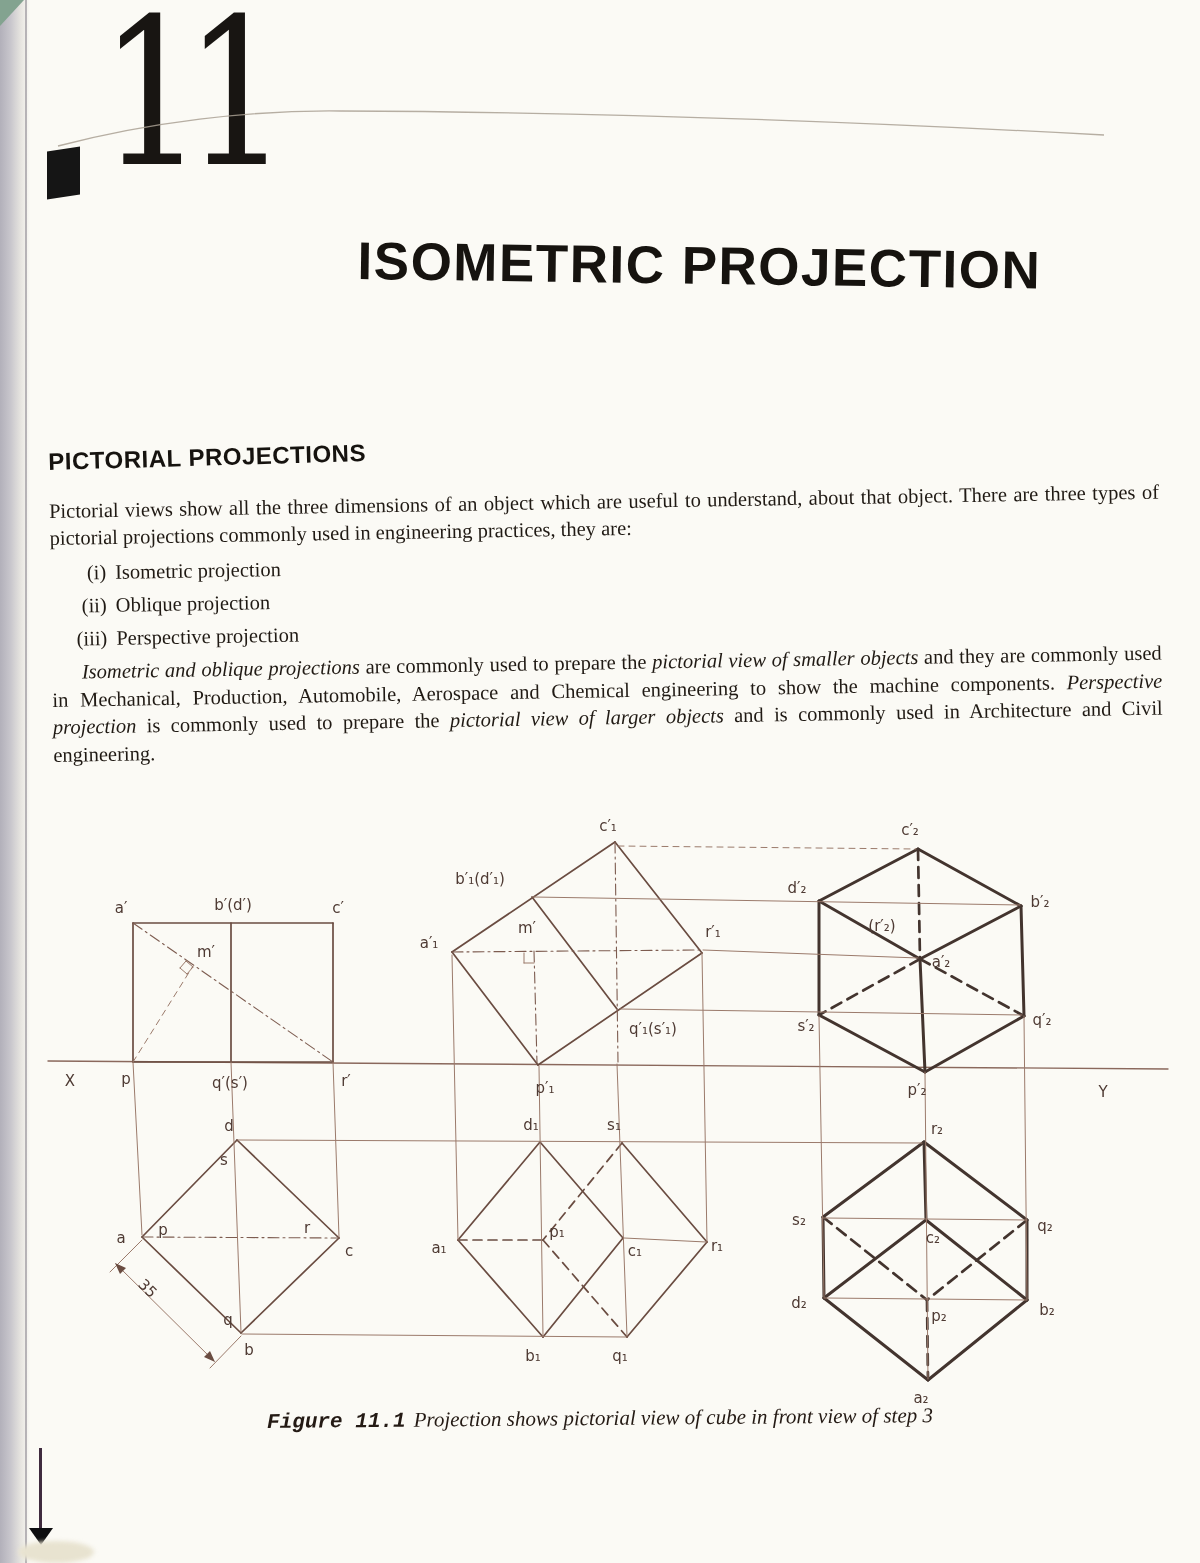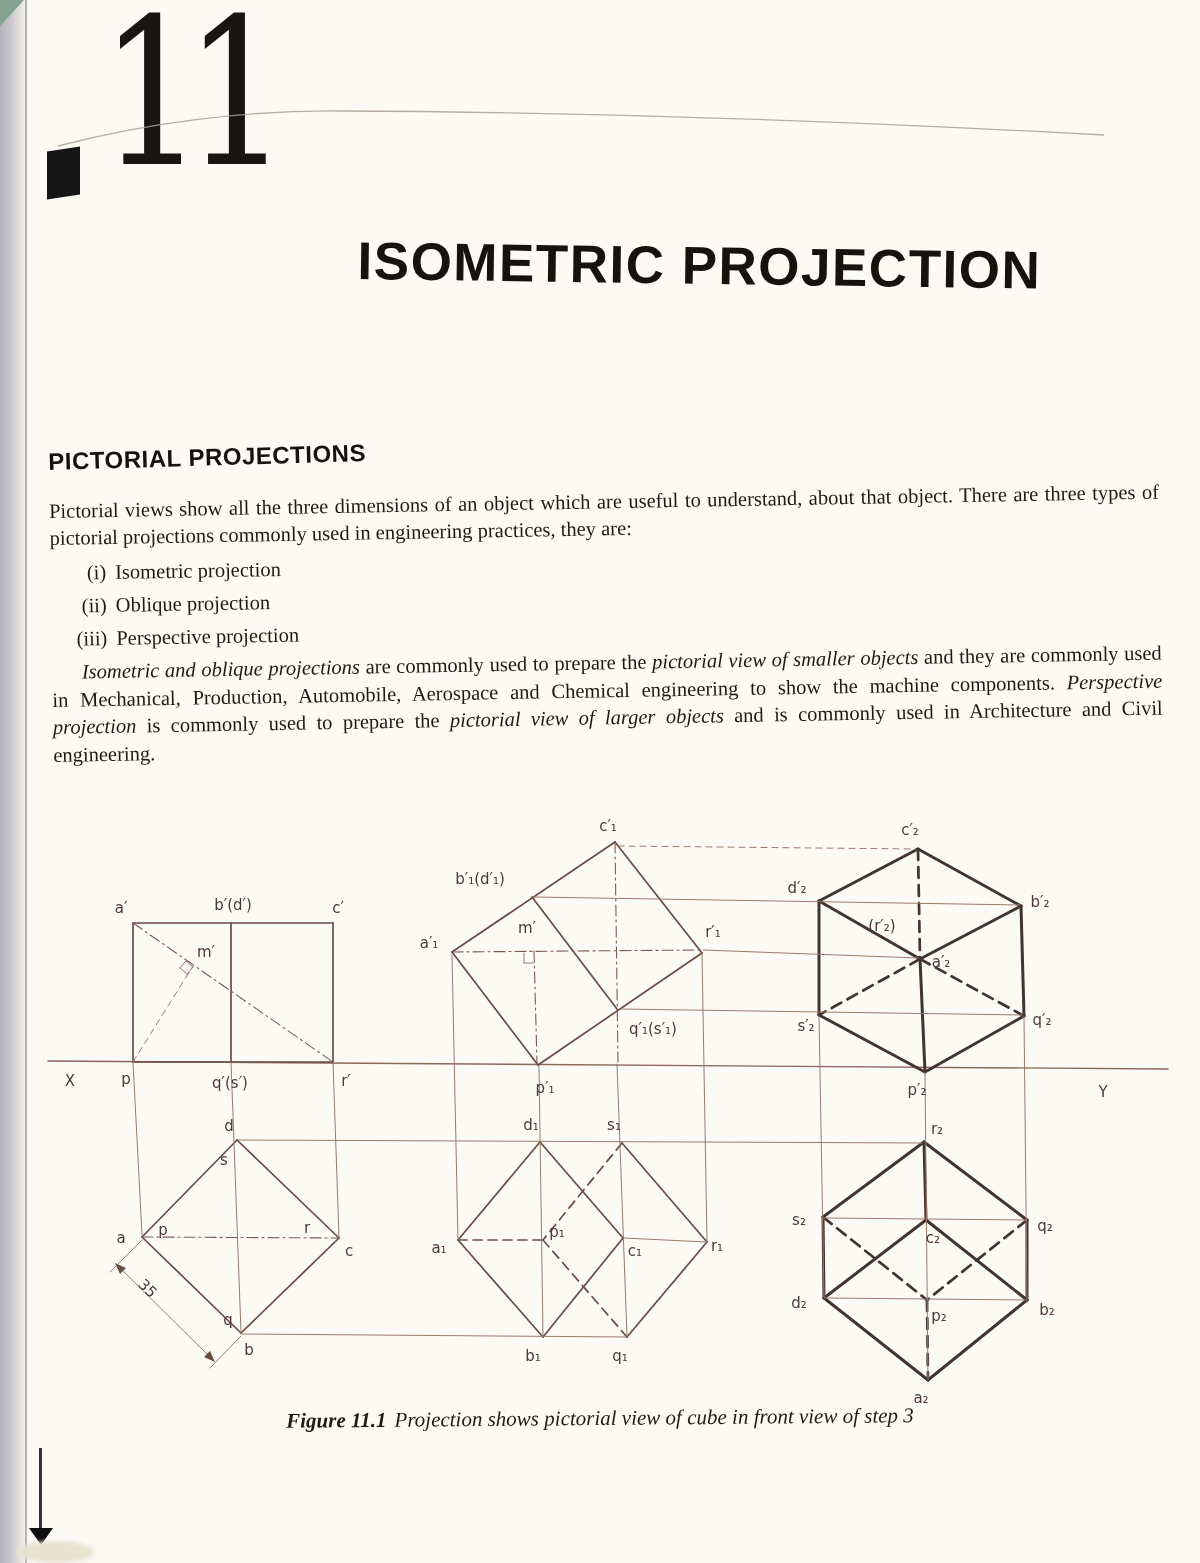--- a/index.html
+++ b/index.html
@@ -49,21 +49,21 @@
   .s-thin-dash{stroke:#9b7a6b;stroke-width:1;stroke-dasharray:6 5;}
   .s-dashdot{stroke:#7d5c50;stroke-width:1.1;stroke-dasharray:11 4 2 4;}
   .s-edge{stroke:#6a4c41;stroke-width:1.7;}
   .s-edge-dash{stroke:#6a4c41;stroke-width:1.7;stroke-dasharray:9 6;}
   .s-thick{stroke:#43342e;stroke-width:3;}
   .s-thick-dash{stroke:#43342e;stroke-width:2.7;stroke-dasharray:11 7;}
   .p-arrow{fill:#6a4c41;}
 
   .figure-caption{position:absolute;left:0;top:1406px;width:1200px;text-align:center;
     font-size:21px;font-style:italic;color:#241a14;transform:rotate(-0.5deg);}
-  .figure-caption .cap-label{font-weight:bold;margin-right:8px;}
+  .figure-caption .cap-label{font-weight:bold;margin-right:8px;font-family:Liberation Mono, monospace;}
 </style>
 </head>
 <body>
 
 <div class="scan-edge"></div>
 <div class="scan-edge-line"></div>
 <div class="corner-sliver"></div>
 <div class="binding-line"></div>
 <div class="binding-wedge"></div>
 <div class="binding-blob"></div>

